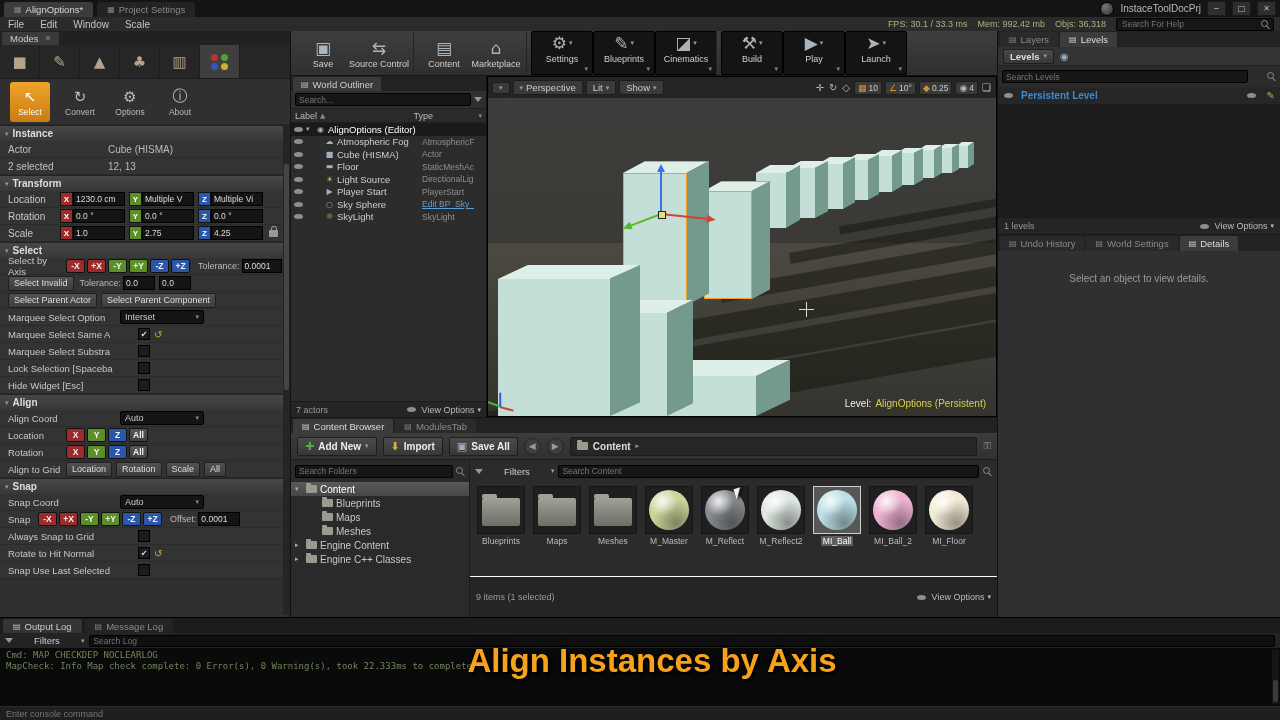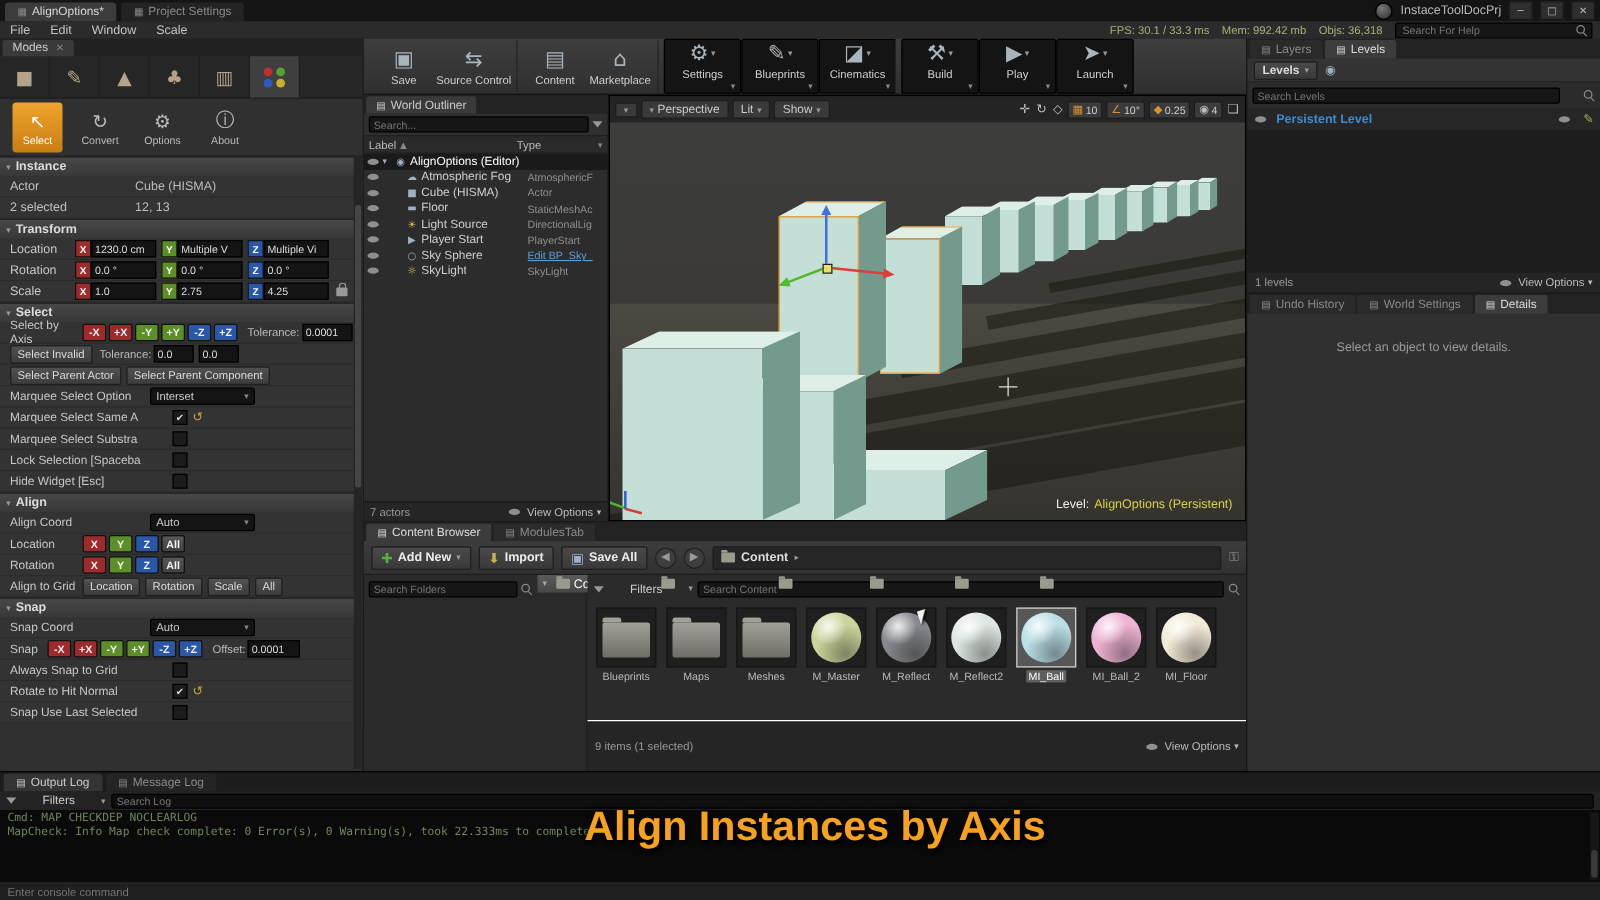--- a/index.html
+++ b/index.html
@@ -153,21 +153,21 @@
   .cb-tab{display:inline-flex;align-items:center;gap:4px;height:14px;padding:0 9px;background:#2b2b2b;color:#8a8a8a;border-radius:2px 2px 0 0;margin-left:2px;font-size:9.5px;}
   .cb-tab.active{background:#3c3c3c;color:#ddd;}
   .cb-actions{height:26px;background:linear-gradient(#3c3c3c,#313131);display:flex;align-items:center;gap:6px;padding:0 6px;border-bottom:1px solid #1d1d1d;flex:none;}
   .cb-abtn{display:inline-flex;align-items:center;gap:4px;background:linear-gradient(#4a4a4a,#383838);border:1px solid #1e1e1e;border-radius:2px;color:#eee;font-size:10px;font-weight:bold;padding:2px 7px;}
   .cb-abtn .gi{color:#58b03a;font-size:11px;} .cb-abtn .yi{color:#c8b34a;font-size:11px;} .cb-abtn .bi{color:#9ab0c8;font-size:11px;}
   .cb-abtn .car{font-size:7px;color:#999;font-family:"DejaVu Sans",sans-serif;}
   .navbtn{width:15px;height:15px;border-radius:50%;background:#3e3e3e;border:1px solid #222;display:inline-flex;align-items:center;justify-content:center;color:#999;font-size:9px;}
   .crumbbar{flex:1;height:17px;background:#262626;border:1px solid #1b1b1b;border-radius:2px;display:flex;align-items:center;padding:0 6px;gap:5px;}
   .crumb{color:#ddd;font-weight:bold;font-size:10px;}
   .cb-body{flex:1;display:flex;overflow:hidden;}
-  .cb-left{width:178px;flex:none;background:#2a2a2a;border-right:1px solid #1c1c1c;display:flex;}
+  .cb-left{width:178px;flex:none;background:#2a2a2a;border-right:1px solid #1c1c1c;display:flex;flex-direction:column;}
   .cb-search{height:18px;display:flex;align-items:center;padding:2px 4px;gap:3px;flex:none;}
   .cb-search input{flex:1;height:11px;background:#161616;border:1px solid #000;border-radius:2px;color:#aaa;font-size:8.5px;padding:0 3px;outline:0;}
   .trow{display:flex;align-items:center;height:14px;padding:0 4px;font-size:10px;color:#c8c8c8;gap:3px;}
   .trow .tarrow{width:8px;font-size:7px;color:#aaa;font-family:"DejaVu Sans",sans-serif;flex:none;}
   .trow.ind1{padding-left:20px;}
   .trow.sel{background:linear-gradient(#5a5a5a,#474747);color:#fff;}
   .fold{width:11px;height:8px;background:#9a9a8f;border-radius:1px;position:relative;flex:none;}
   .fold::before{content:"";position:absolute;top:-2px;left:0;width:5px;height:2px;background:#9a9a8f;border-radius:1px 1px 0 0;}
   .cb-right{flex:1;display:flex;flex-direction:column;background:#2b2b2b;}
   .cb-filters{height:18px;display:flex;align-items:center;gap:4px;padding:2px 5px;flex:none;}

